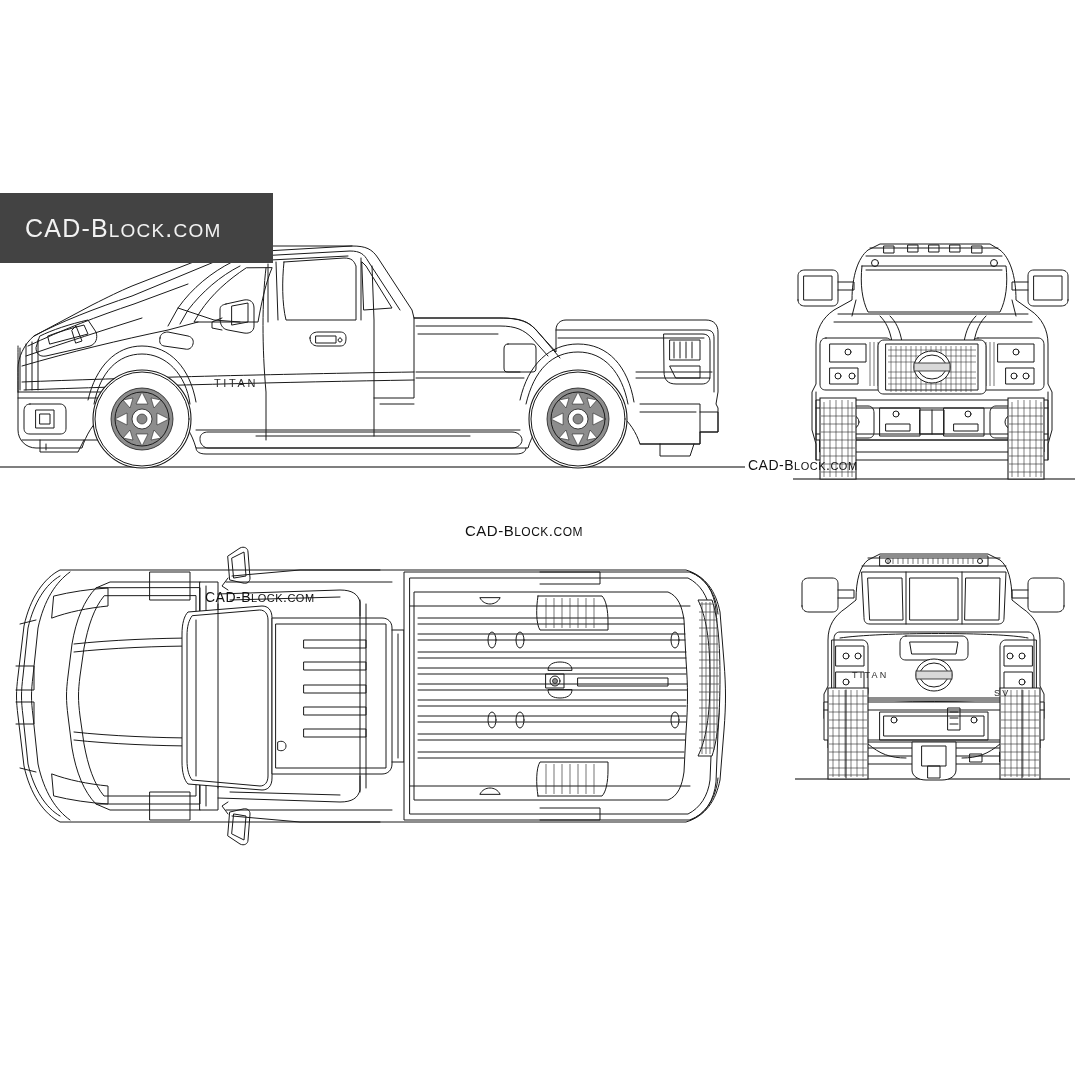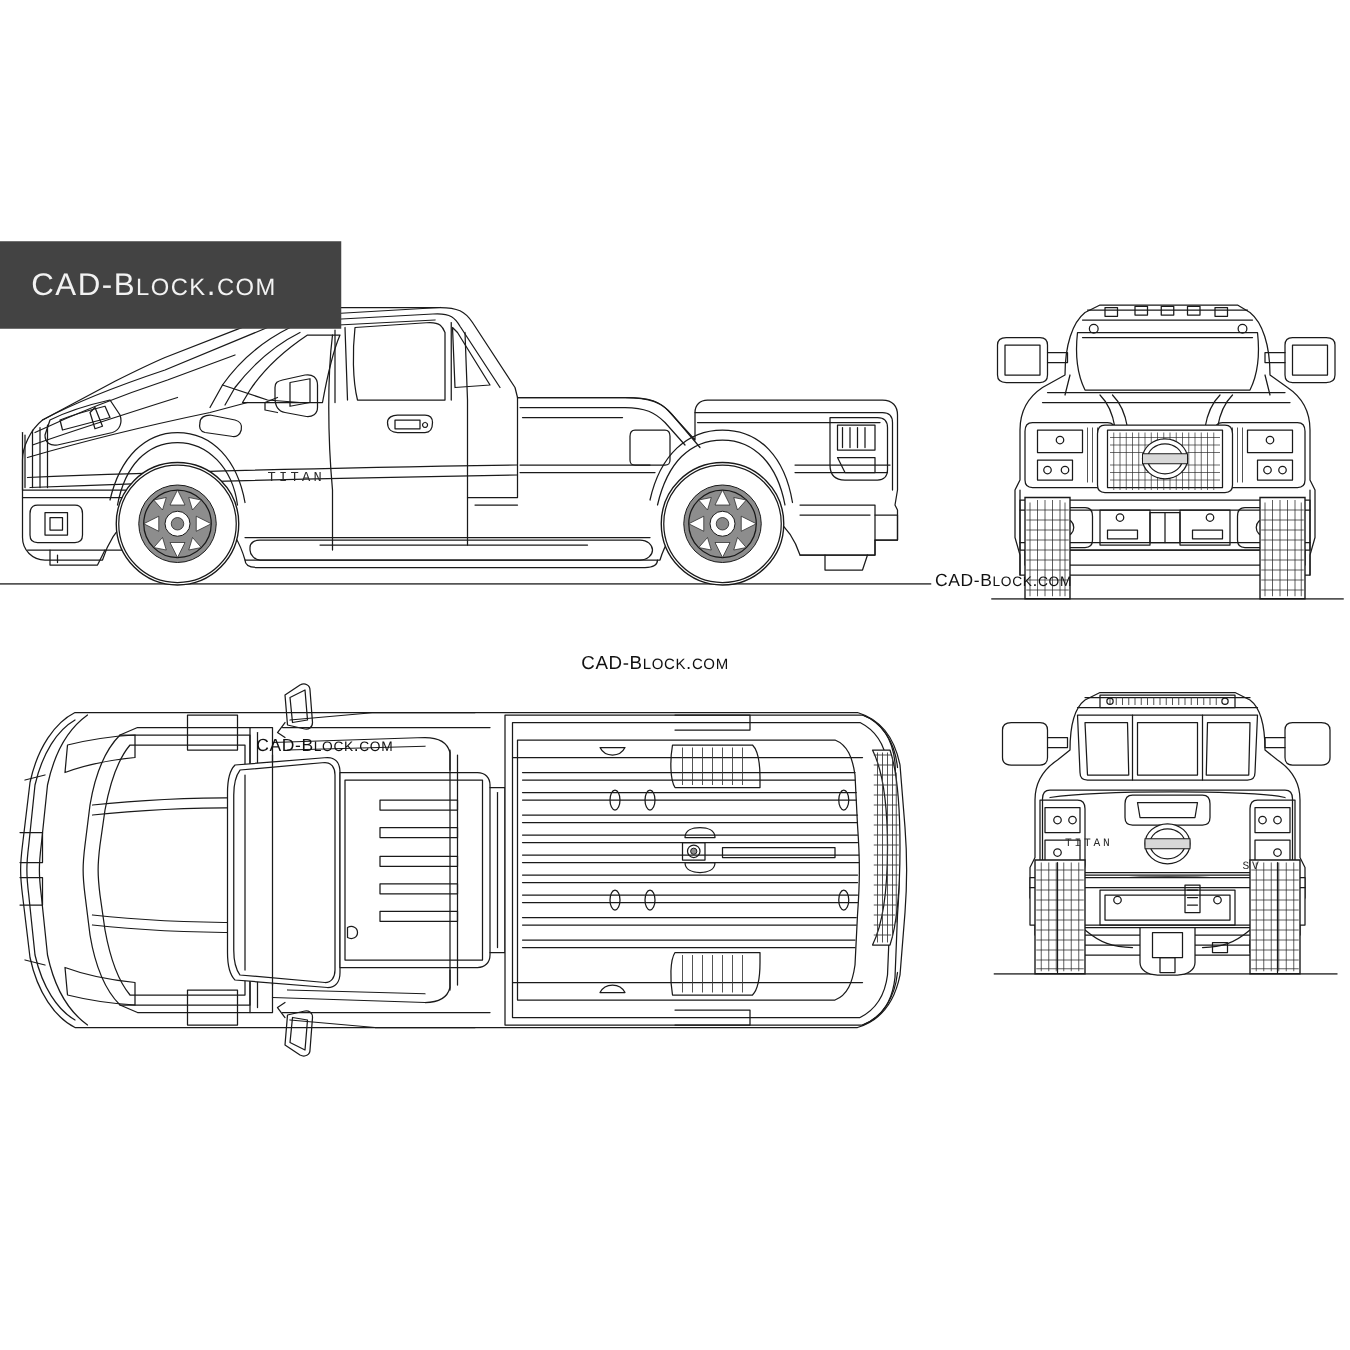--- a/index.html
+++ b/index.html
@@ -28,21 +28,21 @@
       white-space:nowrap;letter-spacing:0.5px;}
   .wm .big{font-size:15px;}
   .wm .sml{font-size:12px;}
   .wm-center{left:465px;top:522px;}
   .wm-top{left:205px;top:588px;}
   .wm-front{left:748px;top:456px;}
   .wm-front .big{font-size:14px;}
   .wm-front .sml{font-size:11px;}
   .wm-top .big{font-size:14px;}
   .wm-top .sml{font-size:11px;}
-  .badge{position:absolute;font-family:Liberation Mono, monospace;
+  .badge{position:absolute;font-family:Liberation Sans, sans-serif;
       color:#2b2b2b;white-space:nowrap;}
   .badge-side{left:214px;top:377px;font-size:11px;letter-spacing:2.6px;}
   .badge-rear-titan{left:852px;top:670px;font-size:9px;letter-spacing:2.2px;}
   .badge-rear-sv{left:994px;top:688px;font-size:9px;letter-spacing:2.2px;}
 </style>
 </head>
 <body>
 
 <div class="stage">
 

